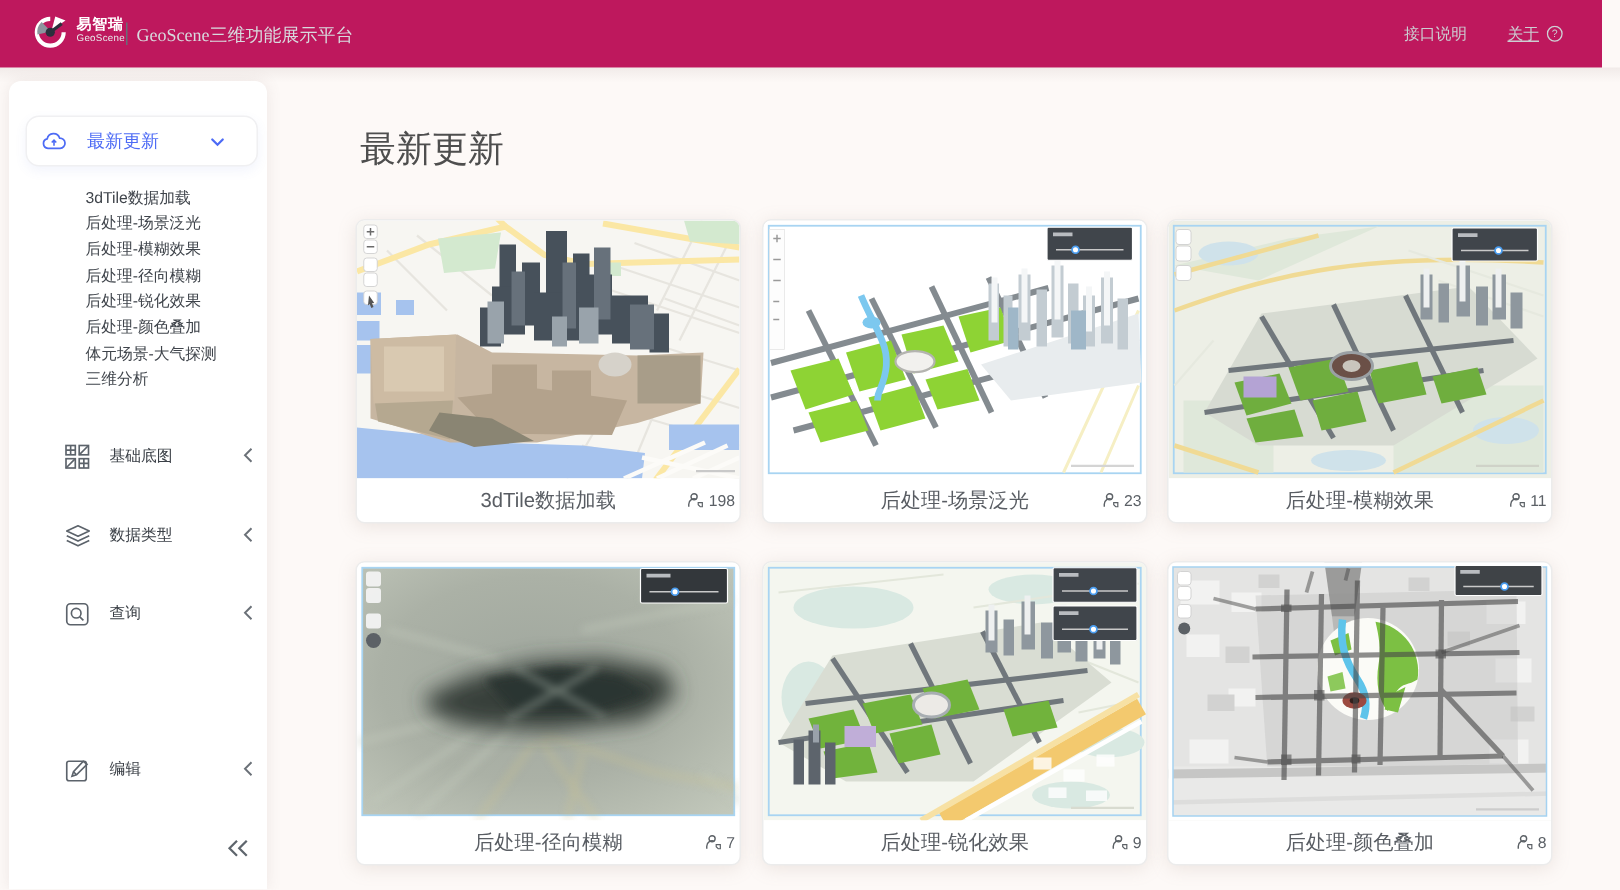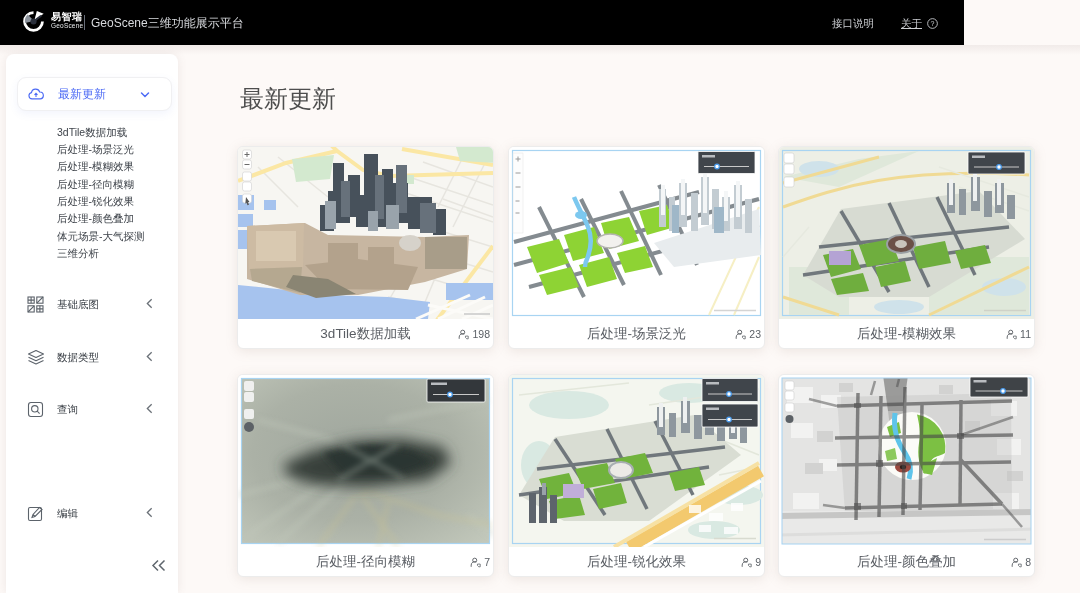--- a/index.html
+++ b/index.html
@@ -1,40 +1,40 @@
 <!DOCTYPE html>
 <html lang="zh"><head>
 <meta charset="utf-8">
 <title>GeoScene三维功能展示平台</title>
 <style>
 * { margin:0; padding:0; box-sizing:border-box; }
 html,body { width:1080px; height:593px; overflow:hidden; font-family:"Liberation Sans",sans-serif; }
 body { background:#fdf9f7; position:relative; }
 
-.hdr { position:absolute; left:0; top:0; width:964px; height:45px; background:#000000; z-index:30; }
+.hdr { position:absolute; left:0; top:0; width:1068px; height:45px; background:#be185d; z-index:30; }
 .logo { position:absolute; left:22px; top:10px; width:23px; height:23px; }
 .lg-txt { position:absolute; left:51px; top:11px; color:#fff; }
 .lg-cn { font-size:10px; font-weight:bold; letter-spacing:.5px; line-height:11px; }
 .lg-en { font-size:6.5px; color:#e8eaec; line-height:7px; letter-spacing:.2px; }
 .hdr-div { position:absolute; left:83.5px; top:14.5px; width:1.5px; height:15px; background:#686d78; }
-.hdr-title { position:absolute; left:91px; top:0; height:45px; line-height:46px; color:#d8dade; font-size:12px; }
+.hdr-title { position:absolute; left:91px; top:0; height:45px; line-height:46px; color:#d8dade; font-size:12px;font-family:Liberation Serif, serif; }
 .hdr-links { position:absolute; right:26px; top:0; height:45px; line-height:46px; color:#ccced2; font-size:10.5px; }
 .hdr-links span { margin-left:27px;text-decoration:underline; }
 .qmark { display:inline-block; vertical-align:-2px; margin-left:5px; }
 
 .side { position:absolute; left:6px; top:54px; width:172px; height:539px; background:#fff;
   border-radius:8px 8px 0 0; box-shadow:0 0 10px rgba(120,100,95,.12); z-index:20; }
 .sel { position:absolute; left:11px; top:23px; width:155px; height:34px; background:#fff;
   border:1px solid #f0f0f2; border-radius:9px; box-shadow:0 3px 8px rgba(90,110,220,.08); }
 .sel .s-ic { position:absolute; left:10px; top:9px; }
 .sel .s-tx { position:absolute; left:40px; top:0; line-height:33px; font-size:12px; color:#4d6bf5; }
 .sel .s-ch { position:absolute; right:20px; top:11px; }
 .sub { position:absolute; left:51px; top:69.5px; }
 .sub div { font-size:10.5px; color:#3f444b; height:17.38px; line-height:17.38px; }
-.menu-item { position:absolute; left:0; width:200px; height:20px; }
+.menu-item { position:absolute; left:16px; width:200px; height:20px; }
 .menu-item .m-ic { position:absolute; left:21px; top:2px; }
 .menu-item .m-tx { position:absolute; left:51px; top:0; font-size:10.5px; color:#3b4047; line-height:20px; }
 .menu-item .m-ch { position:absolute; left:138px; top:3px; }
 
 .main-title { position:absolute; left:240px; top:83px; font-size:24px; color:#4e4e4e; z-index:5; }
 .card { position:absolute; width:257px; height:203px; background:#fff; border:1px solid #ececec;
   border-radius:6px; box-shadow:0 2px 12px rgba(160,140,130,.18); z-index:5; }
 .card .img { position:absolute; left:0; top:0; width:255px; height:172px; border-radius:5px 5px 0 0; overflow:hidden; }
 .card .ft { position:absolute; left:0; bottom:0; width:255px; height:29px; }
 .card .ft .t { position:absolute; left:0; width:255px; text-align:center; top:0; line-height:30px; font-size:13.5px; color:#595d63; }

